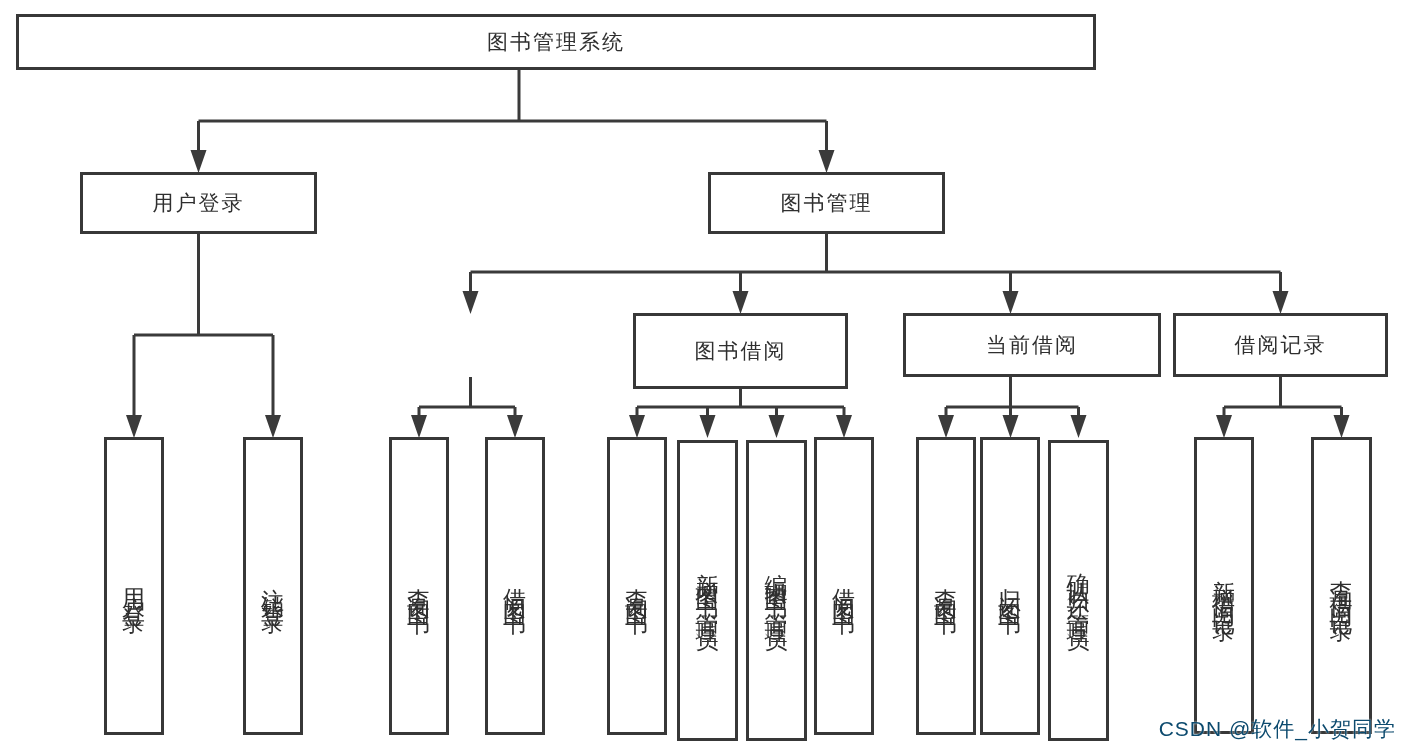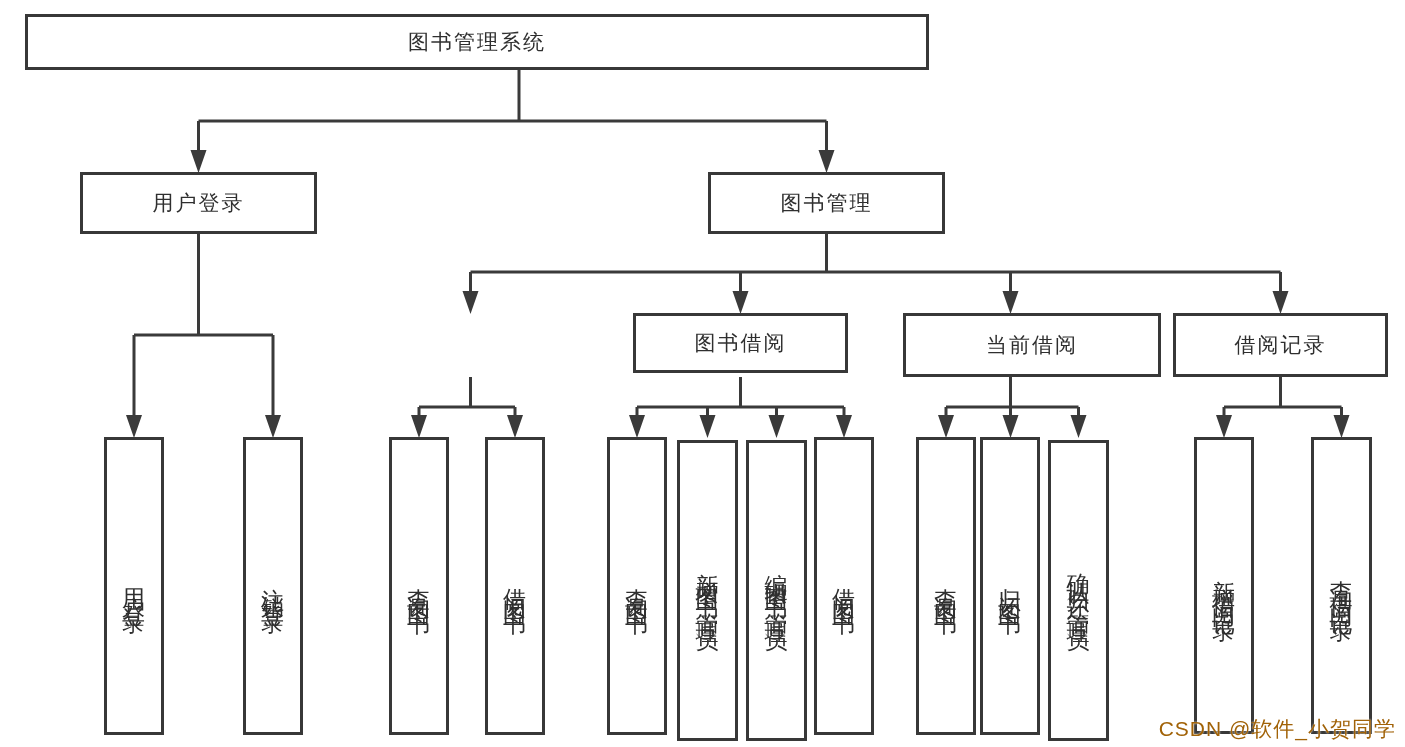--- a/index.html
+++ b/index.html
@@ -15,21 +15,21 @@
     background:#ffffff; display:flex; align-items:center; justify-content:center;
     text-align:center;
   }
   .node .hlabel { font-size:21px; letter-spacing:2px; white-space:nowrap; }
   .leaf .vlabel {
     writing-mode:vertical-rl; text-orientation:mixed;
     font-size:23px; letter-spacing:8px; line-height:1.05; white-space:nowrap;
   }
   .watermark {
     position:absolute; right:9px; bottom:4px; font-size:21px; letter-spacing:1px;
-    color:#a16207; z-index:5; white-space:nowrap;
+    color:#0c4a6e; z-index:5; white-space:nowrap;
     text-shadow:0 0 2px #ffffff;
   }
 </style>
 </head>
 <body>
 
 <div class="stage">
 
   <svg class="edges" viewBox="0 0 1405 747" aria-hidden="true">
     <g>
@@ -55,32 +55,32 @@
     <g>
       <path class="ln" d="M1010.5 377 V407 M946 407 H1078.5 M946 407 V416 M1010.5 407 V416 M1078.5 407 V416"></path>
       <path class="ar" d="M938 415 H954 L946 438 Z M1002.5 415 H1018.5 L1010.5 438 Z M1070.5 415 H1086.5 L1078.5 438 Z"></path>
     </g>
     <g>
       <path class="ln" d="M1280.5 377 V407 M1224 407 H1341.5 M1224 407 V416 M1341.5 407 V416"></path>
       <path class="ar" d="M1216 415 H1232 L1224 438 Z M1333.5 415 H1349.5 L1341.5 438 Z"></path>
     </g>
   </svg>
 
-  <div class="node" style="left:25px;top:14px;width:904px;height:56px">
+  <div class="node" style="left:16px;top:14px;width:1080px;height:56px">
     <span class="hlabel">图书管理系统</span>
   </div>
 
   <div class="node" style="left:80px;top:172px;width:237px;height:62px">
     <span class="hlabel">用户登录</span>
   </div>
   <div class="node" style="left:708px;top:172px;width:237px;height:62px">
     <span class="hlabel">图书管理</span>
   </div>
 
-  <div class="node" style="left:633px;top:313px;width:215px;height:60px">
+  <div class="node" style="left:633px;top:313px;width:215px;height:76px">
     <span class="hlabel">图书借阅</span>
   </div>
   <div class="node" style="left:903px;top:313px;width:258px;height:64px">
     <span class="hlabel">当前借阅</span>
   </div>
   <div class="node" style="left:1173px;top:313px;width:215px;height:64px">
     <span class="hlabel">借阅记录</span>
   </div>
 
   <div class="node leaf" style="left:104px;top:437px;width:60px;height:298px">

